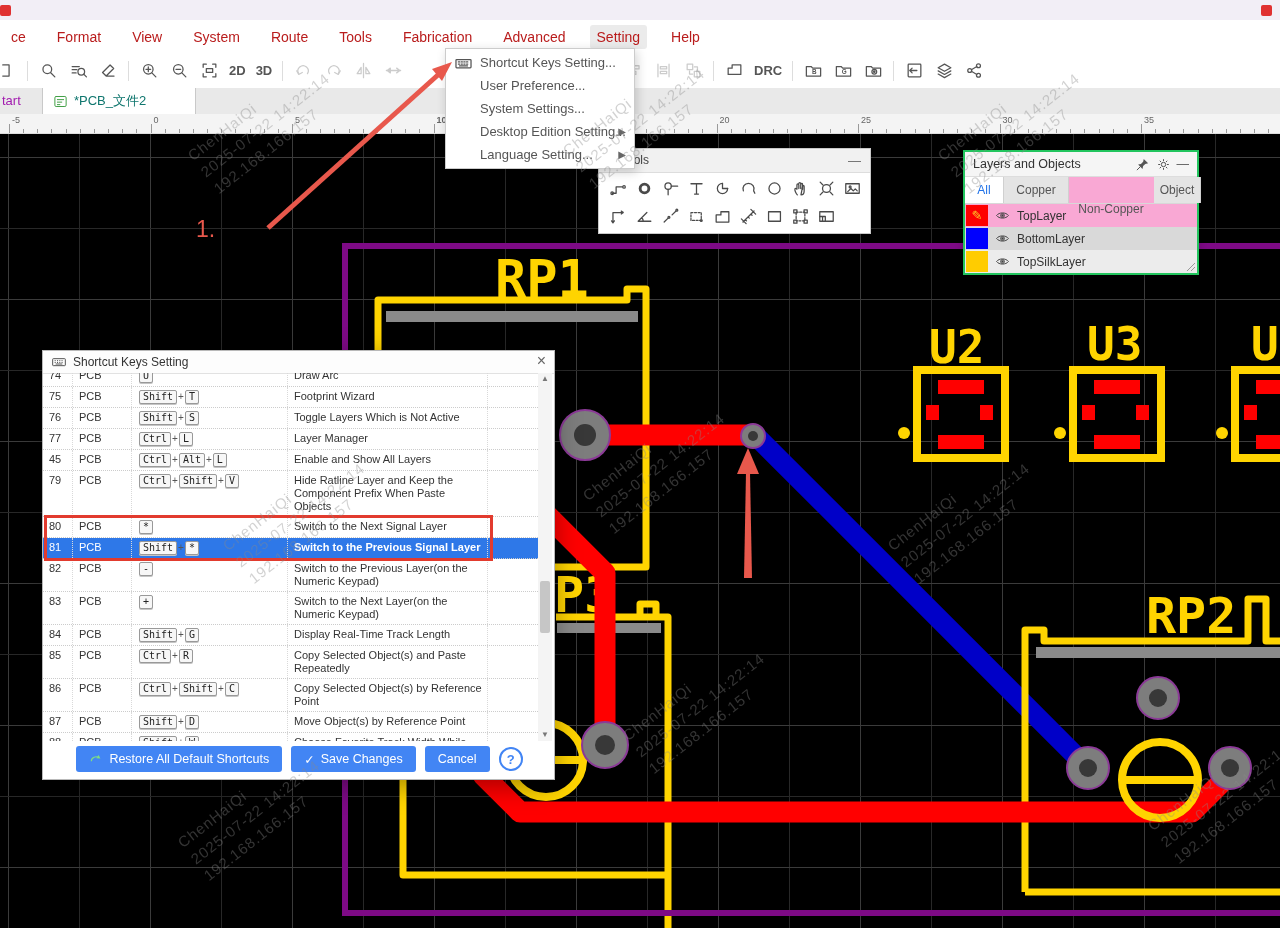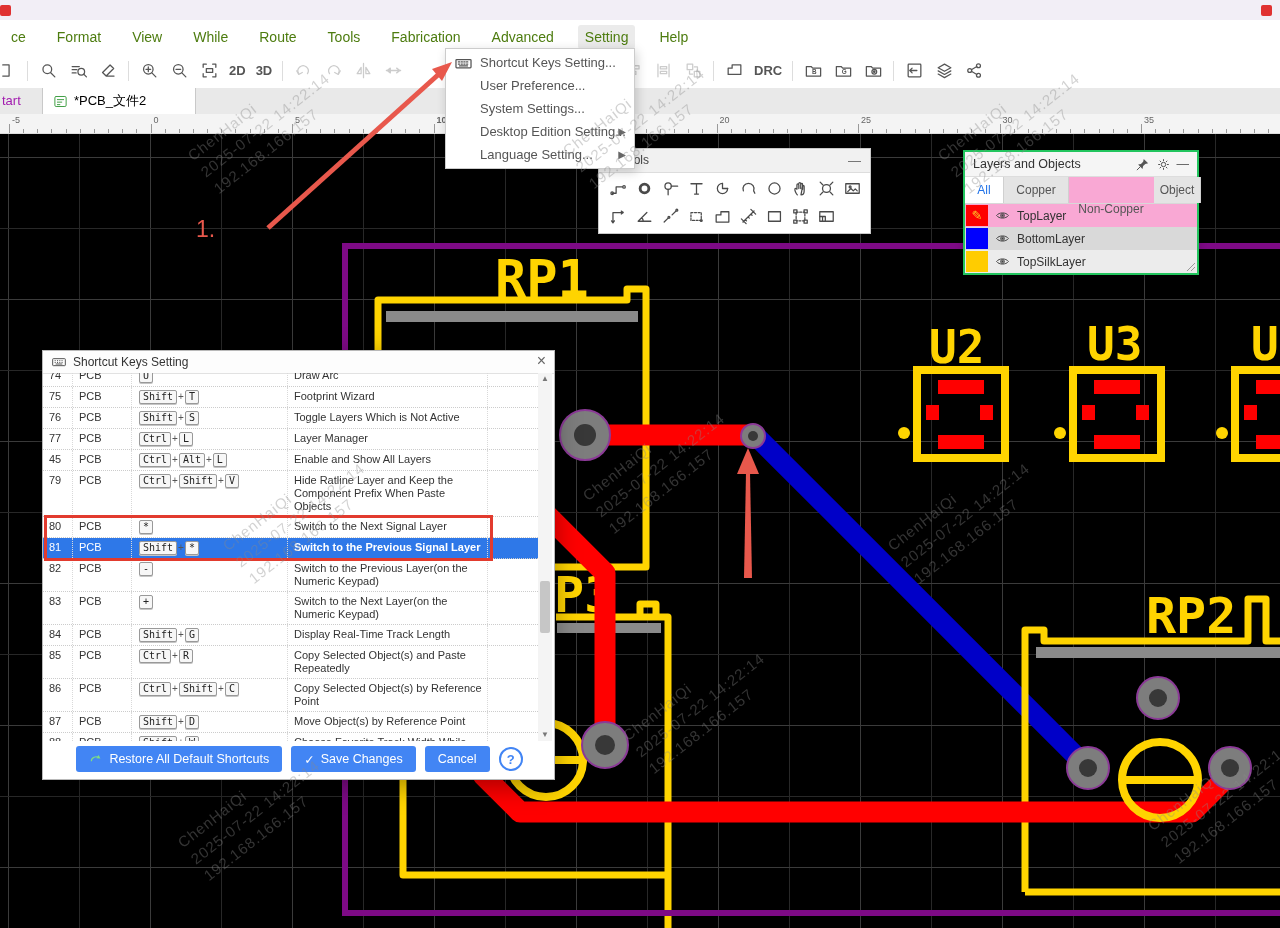--- a/index.html
+++ b/index.html
@@ -3,35 +3,35 @@
 <meta charset="utf-8">
 <style>
   html,body{margin:0;padding:0}
   body{width:1280px;height:928px;position:relative;overflow:hidden;background:#fff;
        font-family:"Liberation Sans",sans-serif;-webkit-font-smoothing:antialiased}
   .abs{position:absolute}
   
   #titlebar{left:0;top:0;width:1280px;height:20px;background:#f2eef6;z-index:6}
   #titlebar .frag{position:absolute;left:2px;top:2px;font-size:12px;color:#333}
   .red-marker{position:absolute;width:11px;height:11px;background:#e03131;border-radius:2px;top:5px}
-  #menubar{left:0;top:20px;width:1280px;height:34px;background:#fff;z-index:6;display:flex;align-items:center;gap:17px;padding-left:4px;box-sizing:border-box;font-size:14px;color:#4d7c0f}
+  #menubar{left:0;top:20px;width:1280px;height:34px;background:#fff;z-index:6;display:flex;align-items:center;gap:17px;padding-left:4px;box-sizing:border-box;font-size:14px;color:#b91c1c}
   .menu-item{padding:4px 7px;border-radius:3px;white-space:nowrap;cursor:default}
   .menu-item.active{background:#ebebeb}
   #toolbar{left:0;top:54px;width:1280px;height:34px;background:#fff;border-bottom:1px solid #e6e6e6;z-index:6}
   .tool-group{position:absolute;top:0;height:33px;display:flex;align-items:center}
   .tool-btn{min-width:30px;height:28px;display:flex;align-items:center;justify-content:center;color:#555}
   .tool-btn.disabled{color:#ccc}
   .tool-text{font-size:13px;color:#555;padding:0 5px;font-weight:bold}
   .tool-sep{width:1px;height:20px;background:#ddd;margin:0 5px}
   .ic{width:19px;height:19px;stroke:currentColor;fill:none;stroke-width:1.6;stroke-linecap:round;stroke-linejoin:round}
   .ic .lt{fill:currentColor;stroke:none;font:bold 8px "Liberation Sans",sans-serif}
   
   #tabbar{left:0;top:88px;width:1280px;height:26px;background:#e9e9e9;border-bottom:1px solid #d5d5d5;z-index:6}
   #tab-start{position:absolute;left:0;top:0;height:26px;line-height:26px;font-size:13px;color:#a21caf;padding-left:2px}
-  #tab-active{position:absolute;left:42px;top:0;width:154px;height:26px;background:#fff;border-left:1px solid #c9c9c9;border-right:1px solid #c9c9c9;display:flex;align-items:center;gap:6px;padding-left:10px;box-sizing:border-box;font-size:13px;color:#000000}
+  #tab-active{position:absolute;left:42px;top:0;width:154px;height:26px;background:#fff;border-left:1px solid #c9c9c9;border-right:1px solid #c9c9c9;display:flex;align-items:center;gap:6px;padding-left:10px;box-sizing:border-box;font-size:13px;color:#0f766e}
   
   #ruler{left:0;top:114px;width:1280px;height:19px;background:#f4f4f4;border-bottom:1px solid #ddd;z-index:6;overflow:hidden}
   .tick{position:absolute;background:#9a9a9a;width:1px;bottom:0}
   .tick-label{position:absolute;font-size:9px;color:#666;top:1px}
   #ruler-cursor{position:absolute;width:3px;bottom:0;height:13px;background:#1a73e8}
   
   #pcb{left:0;top:0;z-index:1}
   .silk{font-family:"DejaVu Sans Mono",monospace;font-weight:bold;fill:#ffd400}
   
   #tools-panel{left:598px;top:148px;width:271px;height:84px;background:#fff;border:1px solid #c9c9c9;box-shadow:0 2px 8px rgba(0,0,0,.18);z-index:10}
@@ -190,21 +190,21 @@
 <div id="titlebar" class="abs">
   <span class="frag">e</span>
   <span class="red-marker" style="left:0"></span>
   <span class="red-marker" style="left:1261px"></span>
 </div>
 
 <div id="menubar" class="abs">
     <div class="menu-item">ce</div>
     <div class="menu-item">Format</div>
     <div class="menu-item">View</div>
-    <div class="menu-item">While</div>
+    <div class="menu-item">System</div>
     <div class="menu-item">Route</div>
     <div class="menu-item">Tools</div>
     <div class="menu-item">Fabrication</div>
     <div class="menu-item">Advanced</div>
     <div class="menu-item active">Setting</div>
     <div class="menu-item">Help</div>
   </div>
 
 <div id="toolbar" class="abs">
   <div class="tool-group" id="toolbar-left" style="left:-8px">

